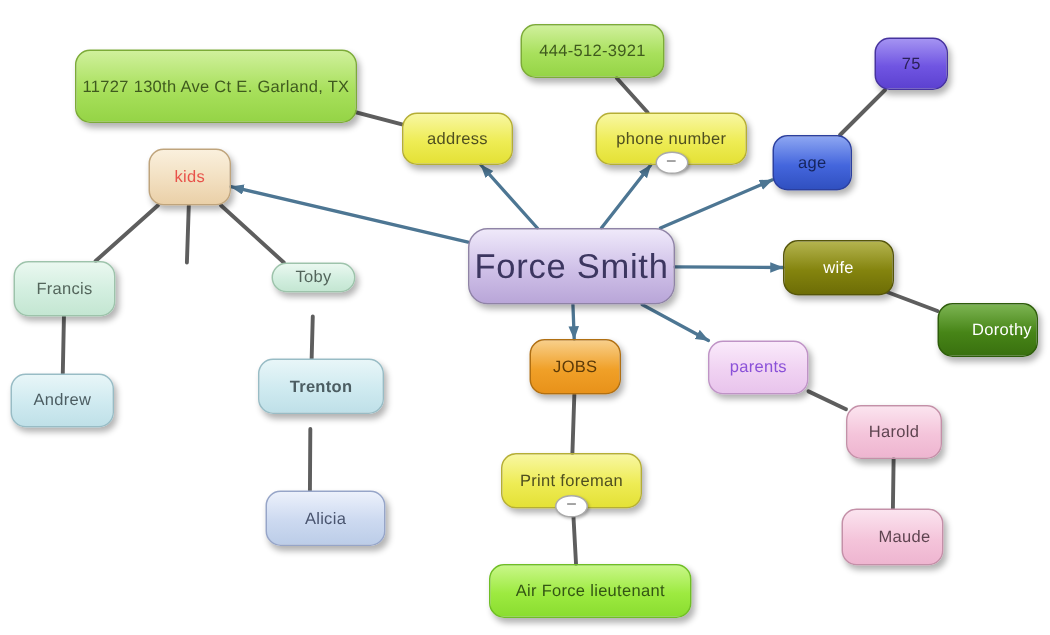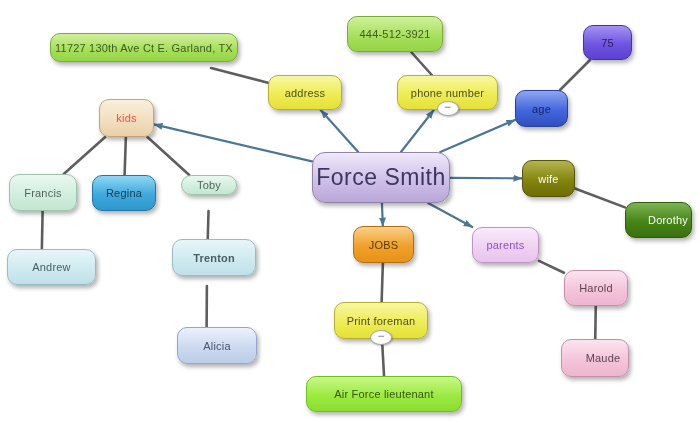--- a/index.html
+++ b/index.html
@@ -72,21 +72,21 @@
         <line x1="42.62751677852349" y1="211" x2="41.86241610738255" y2="249" stroke="#5e5e5e" stroke-width="2.6" stroke-linecap="round"></line>
         <line x1="208.51677852348993" y1="211" x2="207.49664429530202" y2="249" stroke="#5e5e5e" stroke-width="2.6" stroke-linecap="round"></line>
         <line x1="206.88141025641025" y1="286" x2="206.61858974358975" y2="327" stroke="#5e5e5e" stroke-width="2.6" stroke-linecap="round"></line>
         <line x1="382.89144736842104" y1="263" x2="381.60855263157896" y2="302" stroke="#5e5e5e" stroke-width="2.6" stroke-linecap="round"></line>
         <line x1="382.00680272108843" y1="339" x2="384.0204081632653" y2="376" stroke="#5e5e5e" stroke-width="2.6" stroke-linecap="round"></line>
         <line x1="539" y1="260.9171270718232" x2="564" y2="272.7955801104972" stroke="#5e5e5e" stroke-width="2.6" stroke-linecap="round"></line>
         <line x1="595.7428571428571" y1="306" x2="595.2714285714286" y2="339" stroke="#5e5e5e" stroke-width="2.6" stroke-linecap="round"></line>
       </g>
   </svg>
 
-  <div class="node" data-node="address_value" style="left: 50px; top: 33px; width: 188px; height: 29px; background: linear-gradient(rgb(208, 240, 156) 0%, rgb(168, 224, 92) 55%, rgb(149, 212, 70) 100%); border-color: rgb(124, 171, 56); color: rgb(63, 90, 30);">
+  <div class="node" data-node="address_value" style="left: 50px; top: 33px; width: 188px; height: 49px; background: linear-gradient(rgb(208, 240, 156) 0%, rgb(168, 224, 92) 55%, rgb(149, 212, 70) 100%); border-color: rgb(124, 171, 56); color: rgb(63, 90, 30);">
     <span class="lbl">11727 130th Ave Ct E. Garland, TX</span>
   </div>
   <div class="node" data-node="phone_value" style="left: 347px; top: 16px; width: 96px; height: 36px; background: linear-gradient(rgb(208, 240, 156) 0%, rgb(168, 224, 92) 55%, rgb(149, 212, 70) 100%); border-color: rgb(124, 171, 56); color: rgb(63, 90, 30);">
     <span class="lbl">444-512-3921</span>
   </div>
   <div class="node" data-node="age_value" style="left: 583px; top: 25px; width: 49px; height: 35px; background: linear-gradient(rgb(164, 147, 242) 0%, rgb(112, 85, 226) 55%, rgb(92, 65, 208) 100%); border-color: rgb(70, 51, 158); color: rgb(42, 32, 88);">
     <span class="lbl">75</span>
   </div>
   <div class="node" data-node="address" style="left: 268px; top: 75px; width: 74px; height: 35px; background: linear-gradient(rgb(248, 247, 162) 0%, rgb(238, 236, 85) 55%, rgb(228, 225, 54) 100%); border-color: rgb(181, 174, 53); color: rgb(79, 79, 32);">
     <span class="lbl">address</span>
@@ -97,52 +97,49 @@
   </div>
   <div class="node" data-node="age" style="left: 515px; top: 90px; width: 53px; height: 37px; background: linear-gradient(rgb(141, 166, 242) 0%, rgb(68, 102, 221) 55%, rgb(48, 80, 192) 100%); border-color: rgb(43, 63, 158); color: rgb(21, 36, 92);">
     <span class="lbl">age</span>
   </div>
   <div class="node" data-node="kids" style="left: 99px; top: 99px; width: 55px; height: 38px; background: linear-gradient(rgb(250, 240, 221) 0%, rgb(242, 223, 192) 55%, rgb(234, 208, 168) 100%); border-color: rgb(191, 164, 124); color: rgb(232, 82, 74);">
     <span class="lbl">kids</span>
   </div>
   <div class="node" data-node="bill_smith" style="left: 312px; top: 152px; width: 138px; height: 51px; background: linear-gradient(rgb(239, 233, 250) 0%, rgb(207, 192, 232) 55%, rgb(185, 166, 216) 100%); border-color: rgb(143, 131, 166); color: rgb(60, 54, 96);">
     <span class="lbl">Force Smith</span>
   </div>
-  <div class="node" data-node="wife" style="left: 522px; top: 160px; width: 53px; height: 37px; background: linear-gradient(rgb(180, 180, 79) 0%, rgb(132, 132, 14) 55%, rgb(109, 109, 6) 100%); border-color: rgb(85, 85, 10); color: rgb(255, 255, 255);">
+  <div class="node" data-node="wife" style="left: 522px; top: 160px; width: 74px; height: 37px; background: linear-gradient(rgb(180, 180, 79) 0%, rgb(132, 132, 14) 55%, rgb(109, 109, 6) 100%); border-color: rgb(85, 85, 10); color: rgb(255, 255, 255);">
     <span class="lbl">wife</span>
   </div>
   <div class="node" data-node="wife_value" style="left: 625px; top: 202px; width: 67px; height: 36px; background: linear-gradient(rgb(124, 180, 82) 0%, rgb(71, 133, 23) 55%, rgb(57, 112, 15) 100%); border-color: rgb(45, 92, 10); color: rgb(255, 255, 255); padding-left: 19px;">
     <span class="lbl">Dorothy</span>
   </div>
   <div class="node" data-node="francis" style="left: 9px; top: 174px; width: 68px; height: 37px; background: linear-gradient(rgb(234, 248, 240) 0%, rgb(210, 238, 223) 55%, rgb(196, 230, 210) 100%); border-color: rgb(157, 195, 171); color: rgb(83, 101, 91);">
     <span class="lbl">Francis</span>
   </div>
-  <div class="node" data-node="regina" style="left: 92px; top: 175px; width: 64px; height: 36px; background: linear-gradient(rgb(143, 216, 244) 0%, rgb(63, 168, 220) 55%, rgb(46, 150, 204) 100%); border-color: rgb(31, 120, 168); color: rgb(20, 60, 82);">
-    <span class="lbl">Regina</span>
-  </div>
   <div class="node" data-node="toby" style="left: 181px; top: 175px; width: 56px; height: 20px; background: linear-gradient(rgb(234, 248, 240) 0%, rgb(210, 238, 223) 55%, rgb(196, 230, 210) 100%); border-color: rgb(157, 195, 171); color: rgb(83, 101, 91);">
     <span class="lbl">Toby</span>
   </div>
-  <div class="node" data-node="andrew" style="left: 7px; top: 249px; width: 89px; height: 36px; background: linear-gradient(rgb(232, 246, 248) 0%, rgb(207, 234, 240) 55%, rgb(191, 224, 232) 100%); border-color: rgb(152, 188, 197); color: rgb(76, 93, 98);">
+  <div class="node" data-node="andrew" style="left: 7px; top: 249px; width: 69px; height: 36px; background: linear-gradient(rgb(232, 246, 248) 0%, rgb(207, 234, 240) 55%, rgb(191, 224, 232) 100%); border-color: rgb(152, 188, 197); color: rgb(76, 93, 98);">
     <span class="lbl">Andrew</span>
   </div>
   <div class="node" data-node="trenton" style="left: 172px; top: 239px; width: 84px; height: 37px; background: linear-gradient(rgb(232, 246, 248) 0%, rgb(207, 234, 240) 55%, rgb(191, 224, 232) 100%); border-color: rgb(152, 188, 197); color: rgb(76, 93, 98); font-weight: bold;">
     <span class="lbl">Trenton</span>
   </div>
   <div class="node" data-node="alicia" style="left: 177px; top: 327px; width: 80px; height: 37px; background: linear-gradient(rgb(236, 241, 251) 0%, rgb(204, 217, 240) 55%, rgb(188, 205, 232) 100%); border-color: rgb(150, 165, 200); color: rgb(73, 84, 110);">
     <span class="lbl">Alicia</span>
   </div>
   <div class="node" data-node="jobs" style="left: 353px; top: 226px; width: 61px; height: 37px; background: linear-gradient(rgb(248, 207, 138) 0%, rgb(240, 160, 40) 55%, rgb(232, 146, 26) 100%); border-color: rgb(176, 111, 18); color: rgb(92, 58, 8);">
     <span class="lbl">JOBS</span>
   </div>
   <div class="node" data-node="job1" style="left: 334px; top: 302px; width: 94px; height: 37px; background: linear-gradient(rgb(248, 247, 162) 0%, rgb(238, 236, 85) 55%, rgb(228, 225, 54) 100%); border-color: rgb(181, 174, 53); color: rgb(79, 79, 32);">
     <span class="lbl">Print foreman</span>
     <span class="collapse">−</span>
   </div>
-  <div class="node" data-node="job2" style="left: 306px; top: 376px; width: 156px; height: 36px; background: linear-gradient(rgb(200, 247, 136) 0%, rgb(157, 234, 64) 55%, rgb(138, 221, 48) 100%); border-color: rgb(111, 190, 37); color: rgb(51, 85, 20);">
+  <div class="node" data-node="job2" style="left: 326px; top: 376px; width: 135px; height: 36px; background: linear-gradient(rgb(200, 247, 136) 0%, rgb(157, 234, 64) 55%, rgb(138, 221, 48) 100%); border-color: rgb(111, 190, 37); color: rgb(51, 85, 20);">
     <span class="lbl">Air Force lieutenant</span>
   </div>
   <div class="node" data-node="parents" style="left: 472px; top: 227px; width: 67px; height: 36px; background: linear-gradient(rgb(250, 234, 251) 0%, rgb(240, 210, 242) 55%, rgb(232, 196, 236) 100%); border-color: rgb(191, 147, 198); color: rgb(138, 80, 216);">
     <span class="lbl">parents</span>
   </div>
   <div class="node" data-node="harold" style="left: 564px; top: 270px; width: 64px; height: 36px; background: linear-gradient(rgb(251, 228, 239) 0%, rgb(244, 196, 218) 55%, rgb(238, 181, 208) 100%); border-color: rgb(196, 144, 168); color: rgb(94, 68, 80);">
     <span class="lbl">Harold</span>
   </div>
   <div class="node" data-node="maude" style="left: 561px; top: 339px; width: 68px; height: 38px; background: linear-gradient(rgb(251, 228, 239) 0%, rgb(244, 196, 218) 55%, rgb(238, 181, 208) 100%); border-color: rgb(196, 144, 168); color: rgb(94, 68, 80); padding-left: 16px;">
     <span class="lbl">Maude</span>

